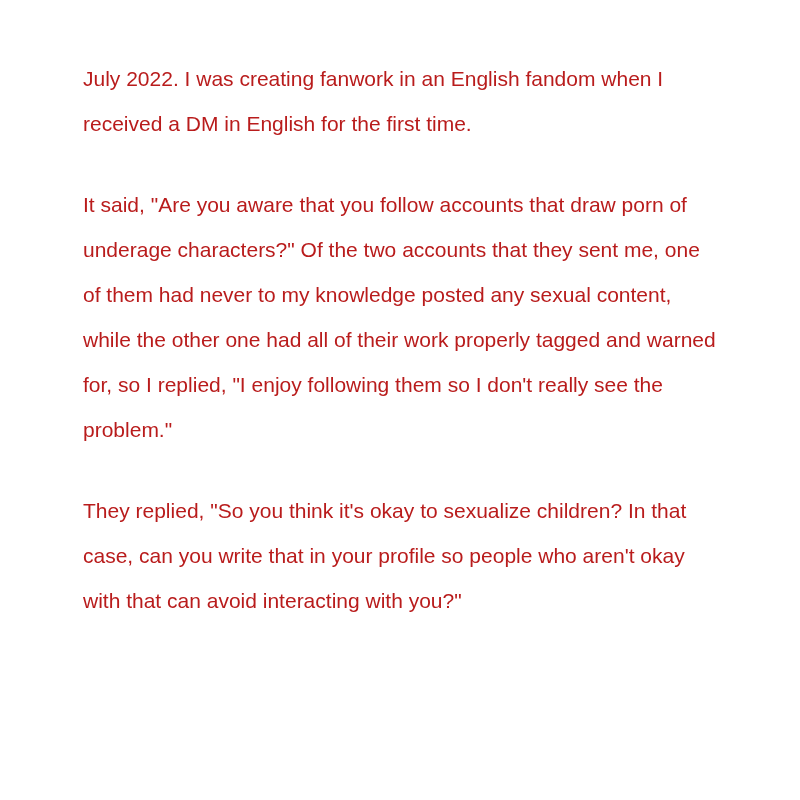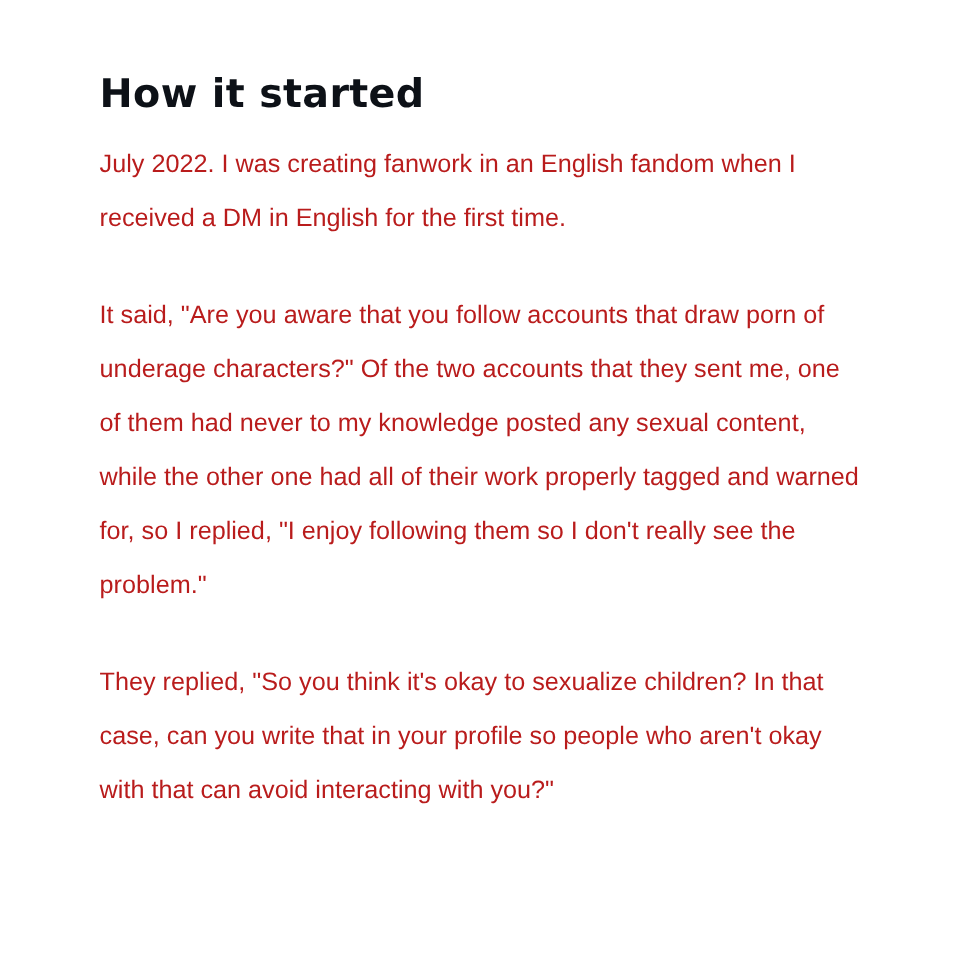--- a/index.html
+++ b/index.html
@@ -34,17 +34,16 @@
       font-size: 21px;
       line-height: 45px;
       margin: 0 0 36px 0;
       color: #b91c1c;
     }
   </style>
 </head>
 <body>
 
 <div class="page">
-  <h1 class="title">How it started</h1>
   <p class="para">July 2022. I was creating fanwork in an English fandom when I received a DM in English for the first time.</p>
   <p class="para">It said, "Are you aware that you follow accounts that draw porn of underage characters?" Of the two accounts that they sent me, one of them had never to my knowledge posted any sexual content, while the other one had all of their work properly tagged and warned for, so I replied, "I enjoy following them so I don't really see the problem."</p>
   <p class="para">They replied, "So you think it's okay to sexualize children? In that case, can you write that in your profile so people who aren't okay with that can avoid interacting with you?"</p>
 </div>
 
 </body></html>

